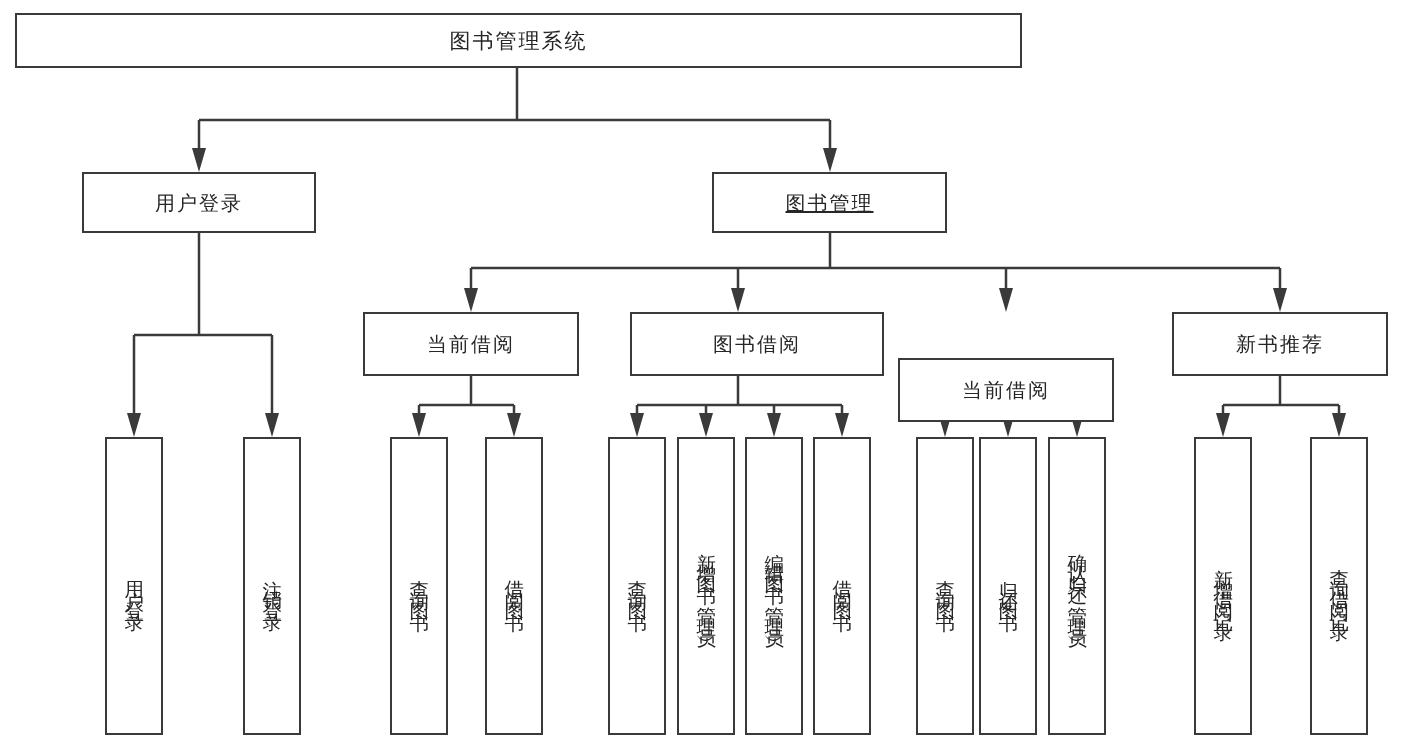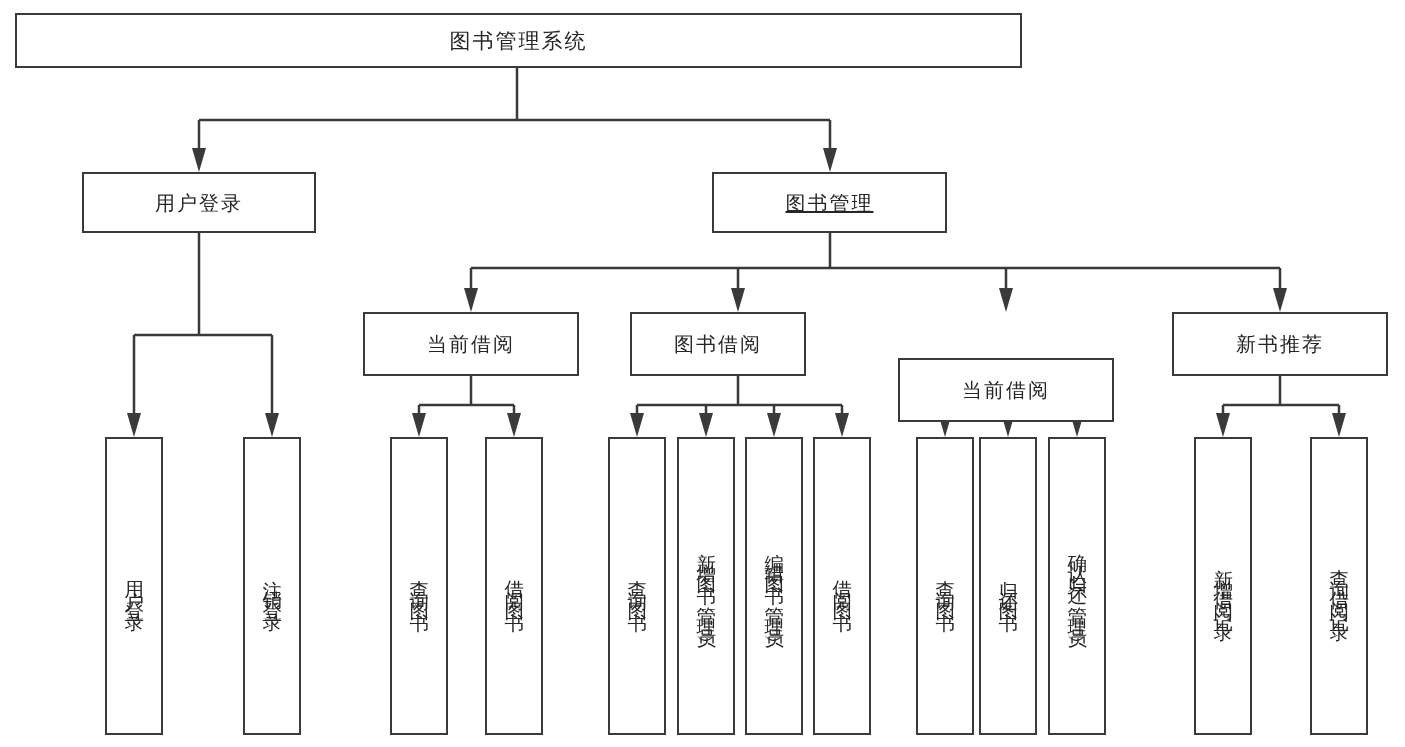--- a/index.html
+++ b/index.html
@@ -121,21 +121,21 @@
       <polygon points="1332,413 1346,413 1339,437"></polygon>
     </g>
   </svg>
 
   <div class="box node root" style="left:15px; top:13px; width:1007px; height:55px;">图书管理系统</div>
 
   <div class="box node" style="left:82px; top:172px; width:234px; height:61px;">用户登录</div>
   <div class="box node" style="left:712px; top:172px; width:235px; height:61px;text-decoration:underline;">图书管理</div>
 
   <div class="box node" style="left:363px; top:312px; width:216px; height:64px;">当前借阅</div>
-  <div class="box node" style="left:630px; top:312px; width:176px; height:64px;">图书借阅</div>
+  <div class="box node" style="left:630px; top:312px; width:254px; height:64px;">图书借阅</div>
   <div class="box node" style="left:898px; top:312px; width:216px; height:64px;margin-top:46px;">当前借阅</div>
   <div class="box node" style="left:1172px; top:312px; width:216px; height:64px;">新书推荐</div>
 
   <div class="box leaf" style="left:105px; top:437px; width:58px; height:298px;">用户登录</div>
   <div class="box leaf" style="left:243px; top:437px; width:58px; height:298px;">注销登录</div>
 
   <div class="box leaf" style="left:390px; top:437px; width:58px; height:298px;">查询图书</div>
   <div class="box leaf" style="left:485px; top:437px; width:58px; height:298px;">借阅图书</div>
 
   <div class="box leaf" style="left:608px; top:437px; width:58px; height:298px;">查询图书</div>

